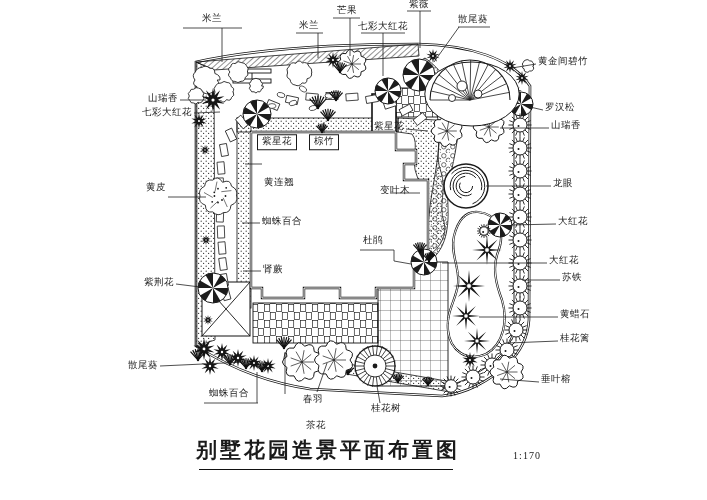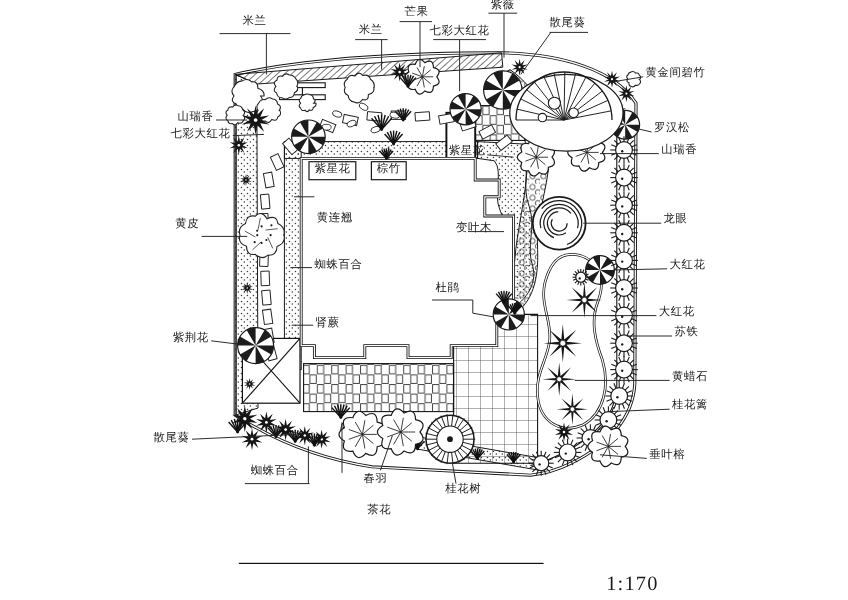--- a/index.html
+++ b/index.html
@@ -10,21 +10,21 @@
        letter-spacing:0.5px;}
   .lbl.boxed{border:1px solid #1a1a1a;background:#fff;padding:2px 4px;}
   .al-c{transform:translate(-50%,-50%);}
   .al-l{transform:translate(0,-50%);}
   .al-r{transform:translate(-100%,-50%);}
   .title{position:absolute;left:328px;top:450px;transform:translate(-50%,-50%);
          font-size:21px;font-weight:bold;letter-spacing:3px;white-space:nowrap;}
   .title-rule{position:absolute;left:199px;top:469px;width:254px;height:0;
               border-top:1.6px solid #111;}
   .scale{position:absolute;left:527px;top:455px;transform:translate(-50%,-50%);
-         font-size:17px;letter-spacing:1px;margin-top:32px;}
+         font-size:10px;letter-spacing:1px;}
 </style>
 </head>
 <body>
 
 <div class="canvas">
   <svg id="plan" width="707" height="500" viewBox="0 0 707 500">
     <defs>
       <pattern id="dots" width="5" height="5" patternUnits="userSpaceOnUse">
         <circle cx="1.2" cy="1.2" r="0.65" fill="#3a3a3a"></circle>
         <circle cx="3.6" cy="3.4" r="0.65" fill="#3a3a3a"></circle>
@@ -1003,15 +1003,16 @@
       <div class="lbl al-c boxed" style="left: 277px; top: 142px;">紫星花</div>
       <div class="lbl al-c boxed" style="left: 324px; top: 142px;">棕竹</div>
       <div class="lbl al-l" style="left: 264px; top: 163px; margin-top: 20px;">黄连翘</div>
       <div class="lbl al-l" style="left: 374px; top: 127px;">紫星花</div>
       <div class="lbl al-l" style="left: 380px; top: 191px;">变叶木</div>
       <div class="lbl al-l" style="left: 262px; top: 222px;">蜘蛛百合</div>
       <div class="lbl al-l" style="left: 363px; top: 241px;">杜鹃</div>
       <div class="lbl al-l" style="left: 263px; top: 270px;">肾蕨</div>
     </div>
 
+  <div class="title">别墅花园造景平面布置图</div>
   <div class="title-rule"></div>
   <div class="scale">1:170</div>
 </div>
 
 </body></html>

